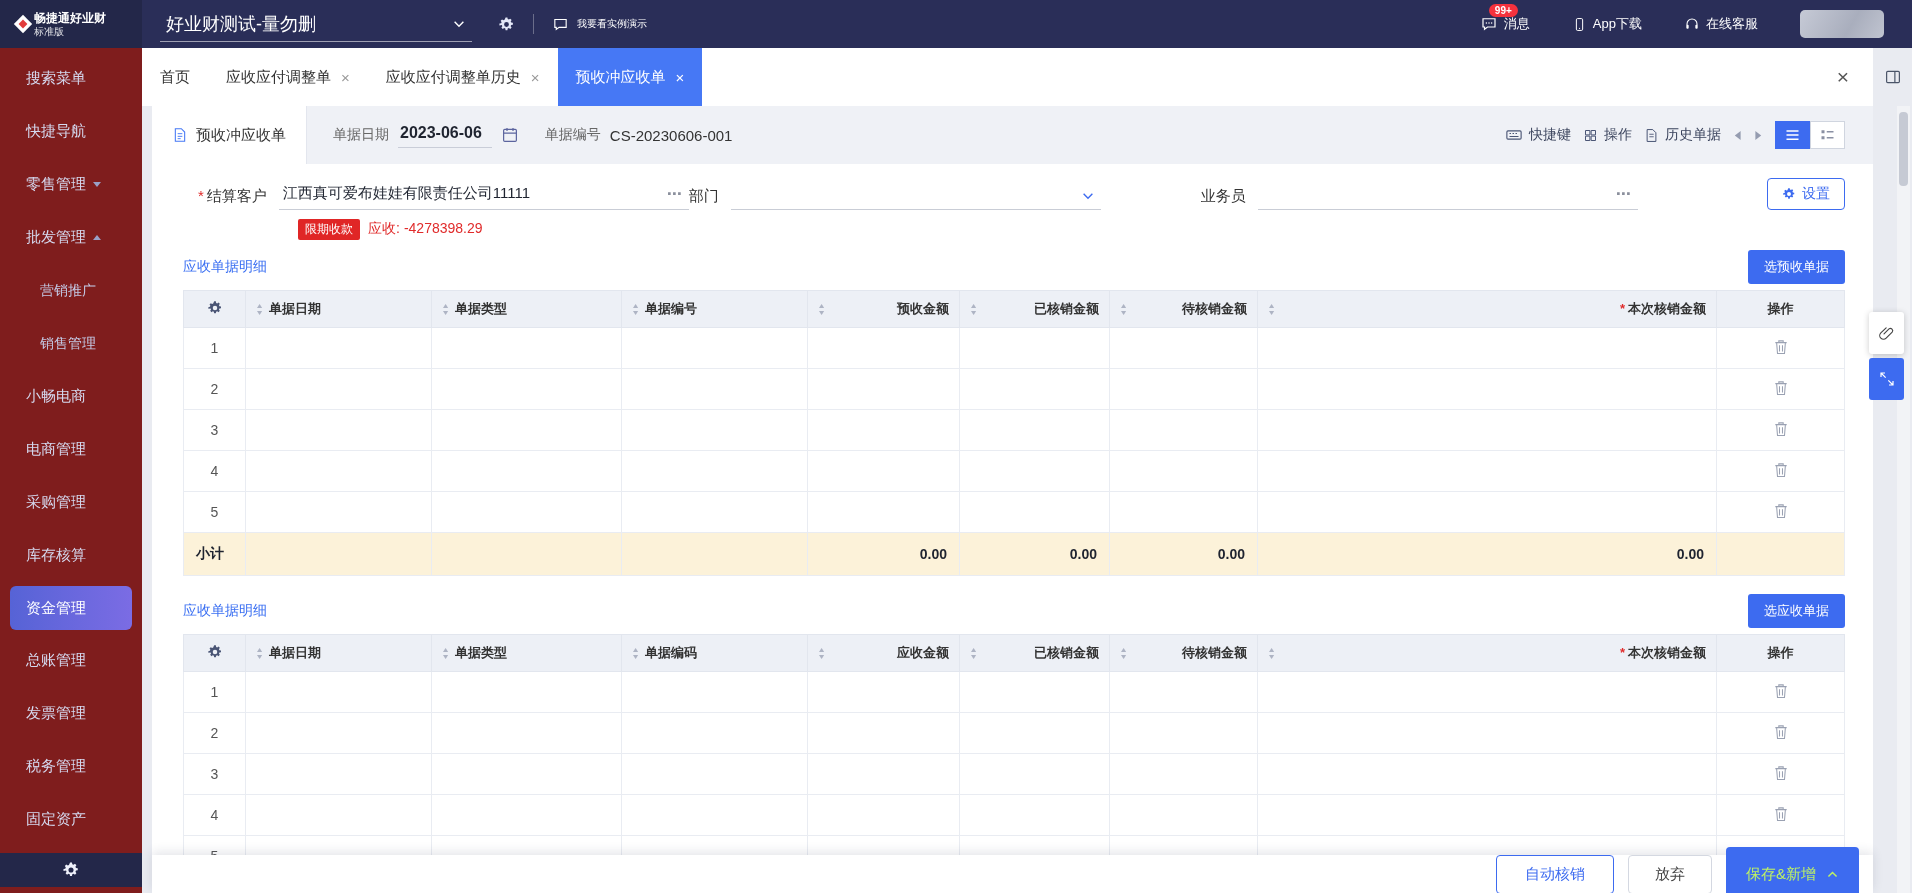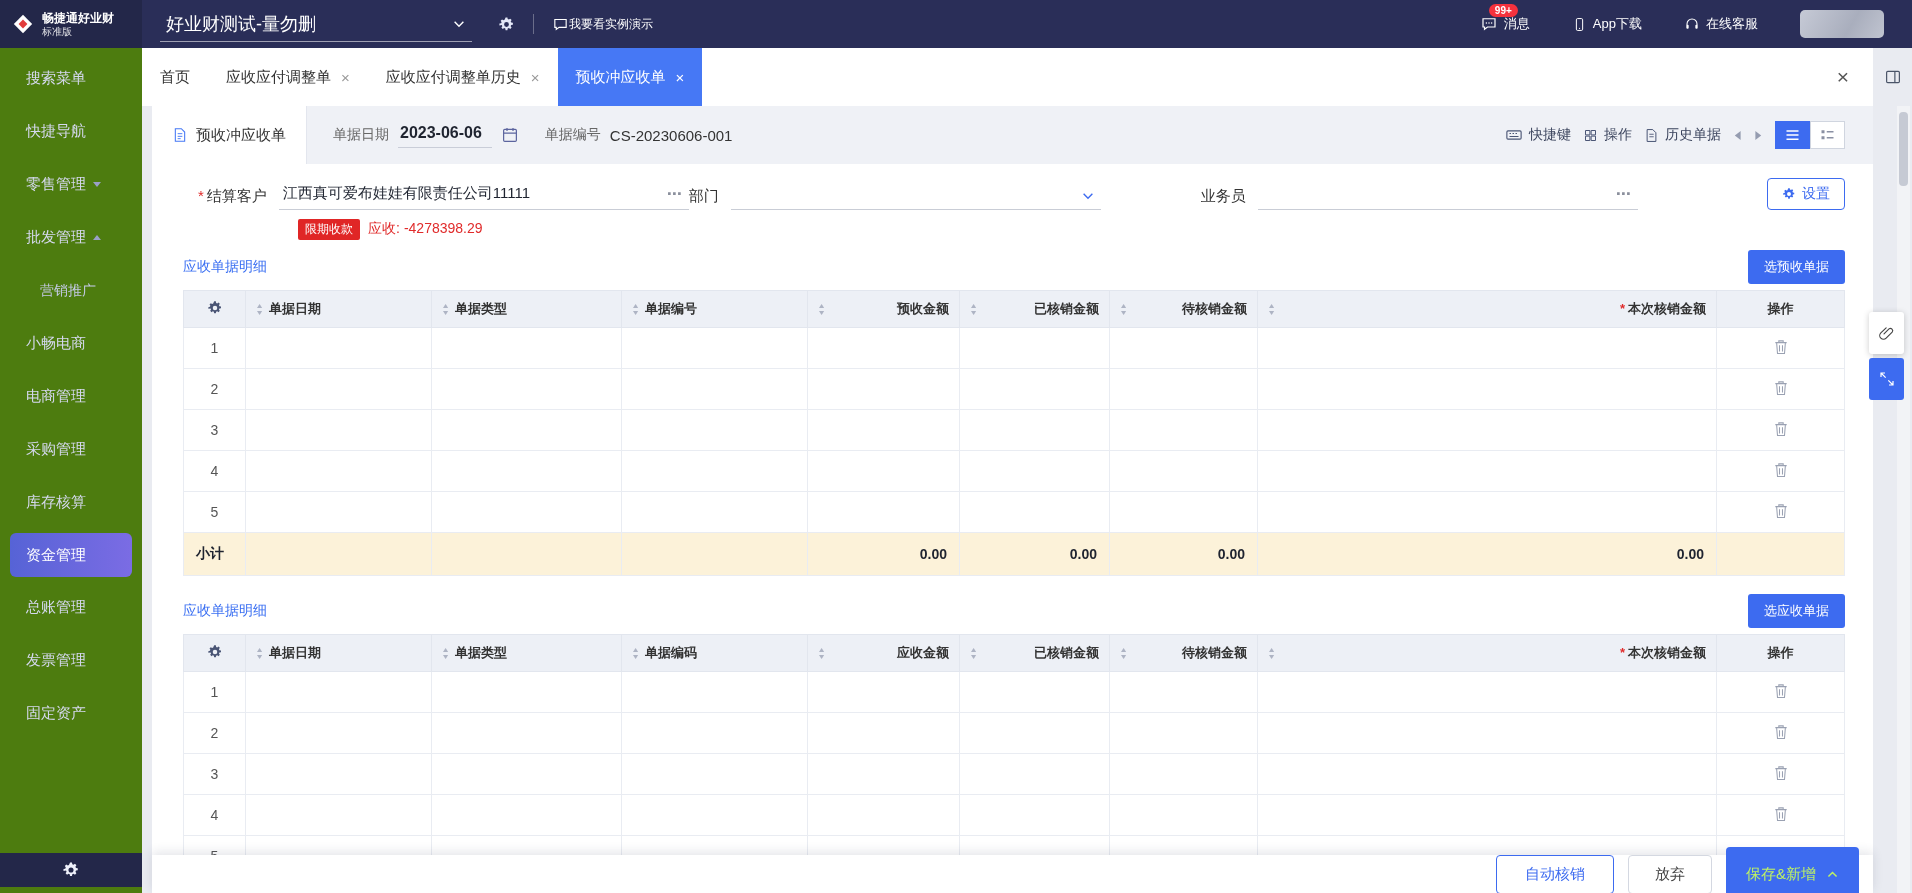--- a/index.html
+++ b/index.html
@@ -4,36 +4,36 @@
 <style>
   html,body{margin:0;padding:0;}
   .app{position:relative;width:1912px;height:893px;overflow:hidden;background:#e9ebf1;
        font-family:"Liberation Sans","DejaVu Sans",sans-serif;color:#333;}
   .ic{display:inline-flex;align-items:center;justify-content:center;line-height:0;}
 
   
   .topbar{position:absolute;top:0;left:0;width:100%;height:48px;background:#2a2e58;
           display:flex;align-items:center;color:#fff;z-index:10;}
   .logo{width:142px;min-width:142px;height:100%;background:#232749;display:flex;align-items:center;
-        gap:8px;padding-left:12px;box-sizing:border-box;}
+        padding-left:12px;box-sizing:border-box;}
   .logo-t1{font-size:12px;font-weight:bold;line-height:15px;white-space:nowrap;}
   .logo-t2{font-size:10px;opacity:.85;line-height:12px;}
   .org-select{margin-left:18px;width:300px;display:flex;align-items:center;justify-content:space-between;
               border-bottom:1px solid rgba(255,255,255,.55);padding:5px 6px;font-size:18px;cursor:pointer;}
   .top-gear{margin-left:26px;color:#e3e7f7;cursor:pointer;}
   .top-divider{width:1px;height:20px;background:rgba(255,255,255,.3);margin:0 18px;}
-  .demo{display:flex;font-size:12px;align-items:center;cursor:pointer;}
+  .demo{display:flex;gap:8px;font-size:10px;align-items:center;cursor:pointer;}
   .top-right{margin-left:auto;display:flex;align-items:center;gap:42px;margin-right:28px;}
   .top-item{display:flex;align-items:center;gap:6px;font-size:13px;cursor:pointer;position:relative;}
   .msg-badge{position:absolute;top:-11px;left:9px;background:#f5313d;border-radius:9px;
              padding:1px 6px;font-size:10px;font-weight:bold;color:#fff;}
   .avatar{width:84px;height:28px;border-radius:5px;background:linear-gradient(120deg,#c6cad6,#a9aebd 60%,#c0c4d0);}
 
   
-  .sidebar{position:absolute;top:48px;left:0;width:142px;height:845px;background:#4d7c0f;
+  .sidebar{position:absolute;top:48px;left:0;width:142px;height:845px;background:#7f1d1d;
            color:#d5d9ef;padding-top:4px;box-sizing:border-box;z-index:9;}
   .side-item{height:53px;display:flex;align-items:center;padding-left:26px;font-size:15px;gap:7px;cursor:pointer;}
   .side-item.sub{padding-left:40px;font-size:14px;color:#c4cae6;}
   .side-item.active{margin:4px 10px;height:44px;border-radius:6px;padding-left:16px;color:#fff;
                     background:linear-gradient(90deg,#5663d6,#7b6ce4);}
   .caret{width:0;height:0;border-left:4px solid transparent;border-right:4px solid transparent;}
   .caret.down{border-top:5px solid #9aa0c6;}
   .caret.up{border-bottom:5px solid #9aa0c6;}
   .side-gear{position:absolute;bottom:6px;left:0;width:100%;height:34px;background:#232749;
              display:flex;align-items:center;justify-content:center;color:#eef0fa;cursor:pointer;}
@@ -212,40 +212,46 @@
         <span>零售管理</span>
         <span class="caret down"></span>
       </div>
     <div class="side-item">
         <span>批发管理</span>
         <span class="caret up"></span>
       </div>
     <div class="side-item sub">
         <span>营销推广</span>
       </div>
+    <div class="side-item sub">
+        <span>销售管理</span>
+      </div>
     <div class="side-item">
         <span>小畅电商</span>
       </div>
     <div class="side-item">
         <span>电商管理</span>
       </div>
     <div class="side-item">
         <span>采购管理</span>
       </div>
     <div class="side-item">
         <span>库存核算</span>
       </div>
     <div class="side-item active">
         <span>资金管理</span>
       </div>
     <div class="side-item">
         <span>总账管理</span>
       </div>
     <div class="side-item">
         <span>发票管理</span>
+      </div>
+    <div class="side-item">
+        <span>税务管理</span>
       </div>
     <div class="side-item">
         <span>固定资产</span>
       </div>
     <div class="side-gear">
       <svg viewBox="0 0 24 24" width="18" height="18">
           <path fill="currentColor" fill-rule="evenodd" d="M10.7 2h2.6l.4 2.4c.6.2 1.1.4 1.6.7l2-1.3 1.9 1.9-1.3 2c.3.5.5 1 .7 1.6l2.4.4v2.6l-2.4.4c-.2.6-.4 1.1-.7 1.6l1.3 2-1.9 1.9-2-1.3c-.5.3-1 .5-1.6.7l-.4 2.4h-2.6l-.4-2.4a7.6 7.6 0 01-1.6-.7l-2 1.3-1.9-1.9 1.3-2c-.3-.5-.5-1-.7-1.6L2 13.3v-2.6l2.4-.4c.2-.6.4-1.1.7-1.6l-1.3-2L5.7 4.8l2 1.3c.5-.3 1-.5 1.6-.7L10.7 2zM12 8.6a3.4 3.4 0 100 6.8 3.4 3.4 0 000-6.8z"></path>
         </svg>
     </div>
   </div>

